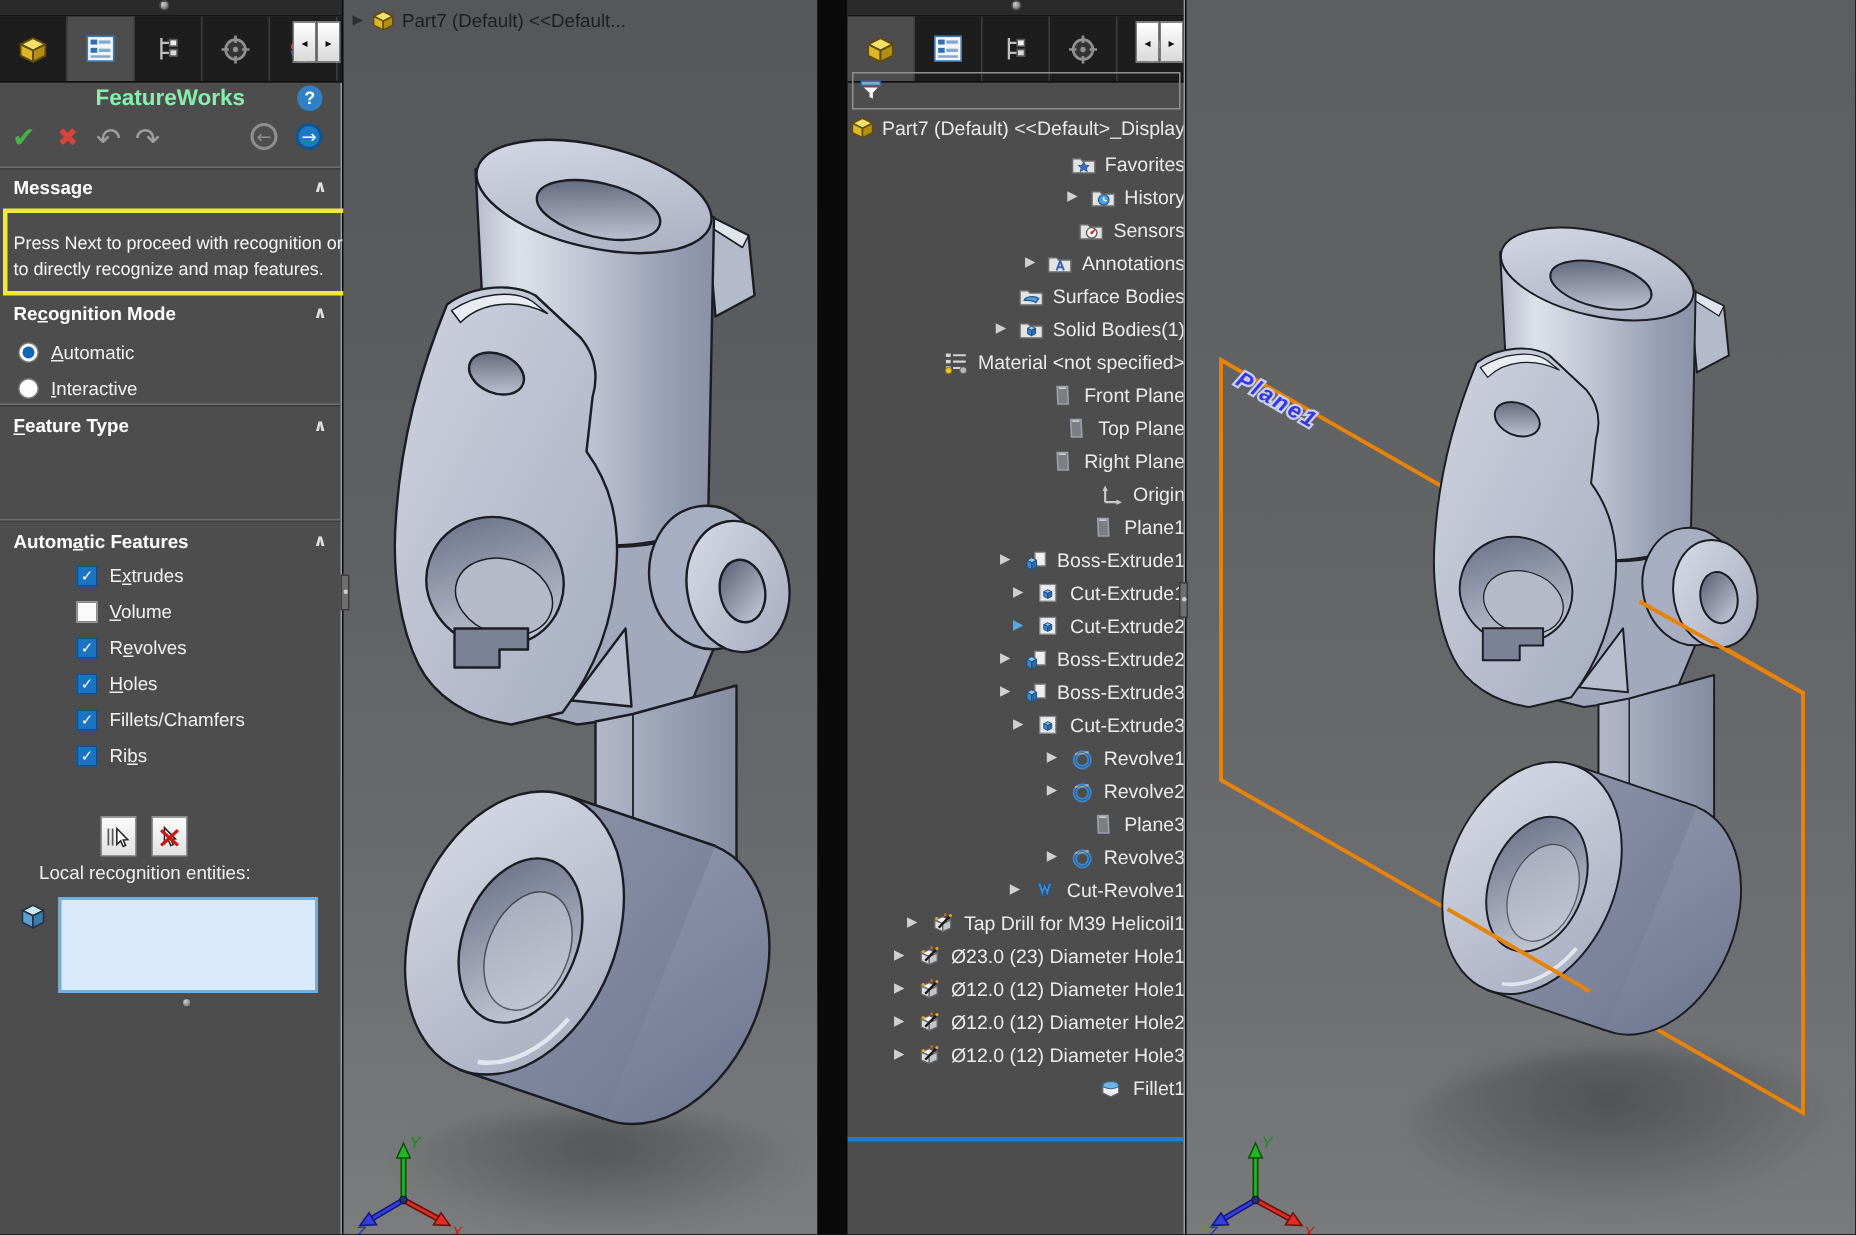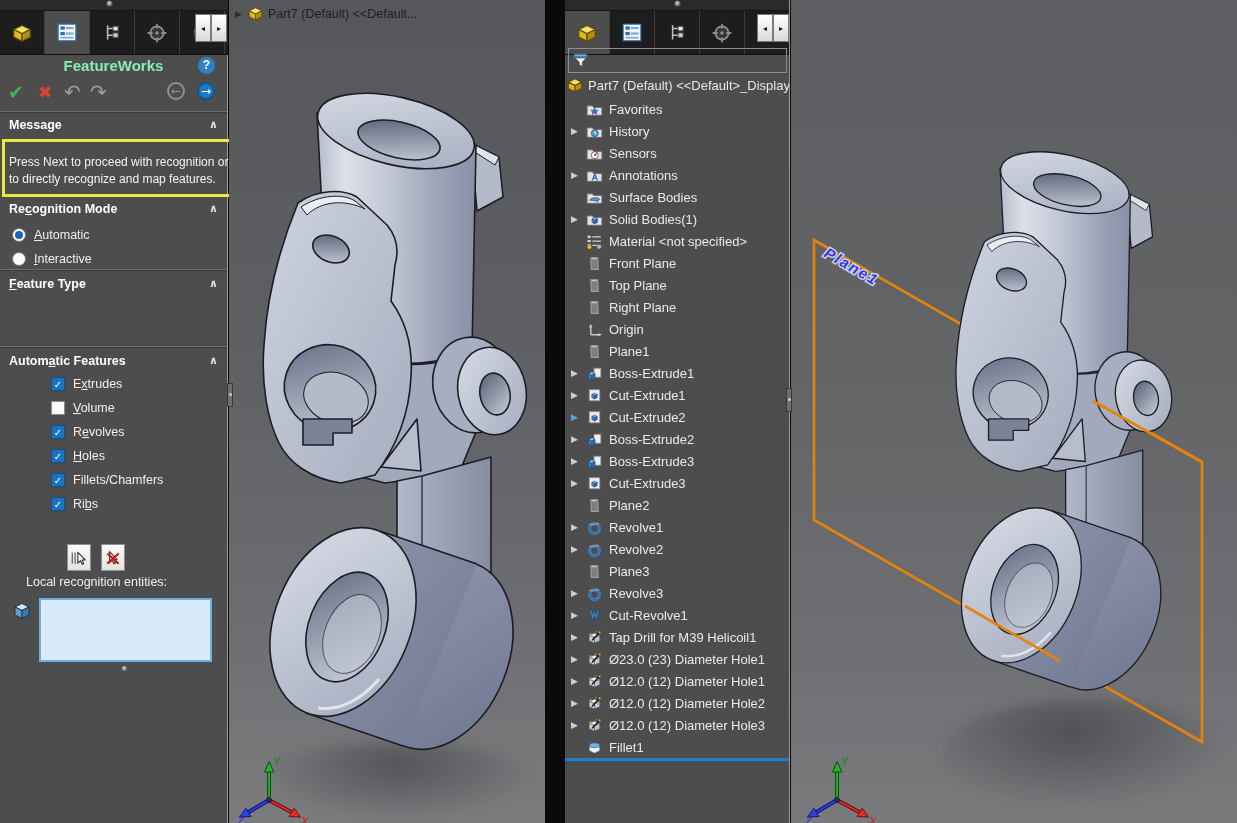--- a/index.html
+++ b/index.html
@@ -80,21 +80,21 @@
   
   #right-panel{position:absolute;left:565px;top:0;width:225px;height:823px;background:#4d4d4d;
                border-right:1px solid #9b9b9b;color:#e8e8e8;overflow:hidden;}
   .filter-box{position:absolute;left:3px;top:48px;width:219px;height:25px;border:1px solid #8f8f8f;
               display:flex;align-items:center;padding-left:3px;}
   .filter-box .ti{width:17px;height:17px;}
   .tree-root{position:absolute;left:1px;top:74px;height:22px;display:flex;align-items:center;white-space:nowrap;
              width:224px;overflow:hidden;font-size:13px;}
   .tree-root .ti{width:18px;height:18px;margin-right:4px;flex:none;}
   .tree{position:absolute;left:0;top:98px;width:225px;}
-  .trow{height:22px;display:flex;align-items:center;padding-left:6px;white-space:nowrap;font-size:13px;color:#eaeaea;}
+  .trow{height:22px;display:flex;align-items:center;padding-left:6px;white-space:nowrap;font-size:13px;color:#eaeaea;justify-content:flex-end;}
   .trow .arr{width:15px;font-size:9px;color:#d0d0d0;visibility:hidden;flex:none;font-family:"DejaVu Sans",sans-serif;}
   .trow.has-arrow .arr{visibility:visible;}
   .trow.hover .arr{color:#55aae8;}
   .trow .ti{width:17px;height:17px;margin-right:6px;flex:none;}
   .rollback{position:absolute;left:0;top:758px;width:225px;height:3px;background:#1d7fd4;}
 
   .plane-label-halo{paint-order:stroke;stroke:#c9d0ec;stroke-width:3px;}
 </style>
 </head>
 <body>
@@ -651,27 +651,20 @@
           </svg>
           <span>Boss-Extrude3</span>
         </div>
         <div class="trow has-arrow">
           <span class="arr">▶</span>
           <svg class="ti">
             <use href="#ic-cut"></use>
           </svg>
           <span>Cut-Extrude3</span>
         </div>
-        <div class="trow">
-          <span class="arr">▶</span>
-          <svg class="ti">
-            <use href="#ic-plane"></use>
-          </svg>
-          <span>Plane2</span>
-        </div>
         <div class="trow has-arrow">
           <span class="arr">▶</span>
           <svg class="ti">
             <use href="#ic-revolve"></use>
           </svg>
           <span>Revolve1</span>
         </div>
         <div class="trow has-arrow">
           <span class="arr">▶</span>
           <svg class="ti">

